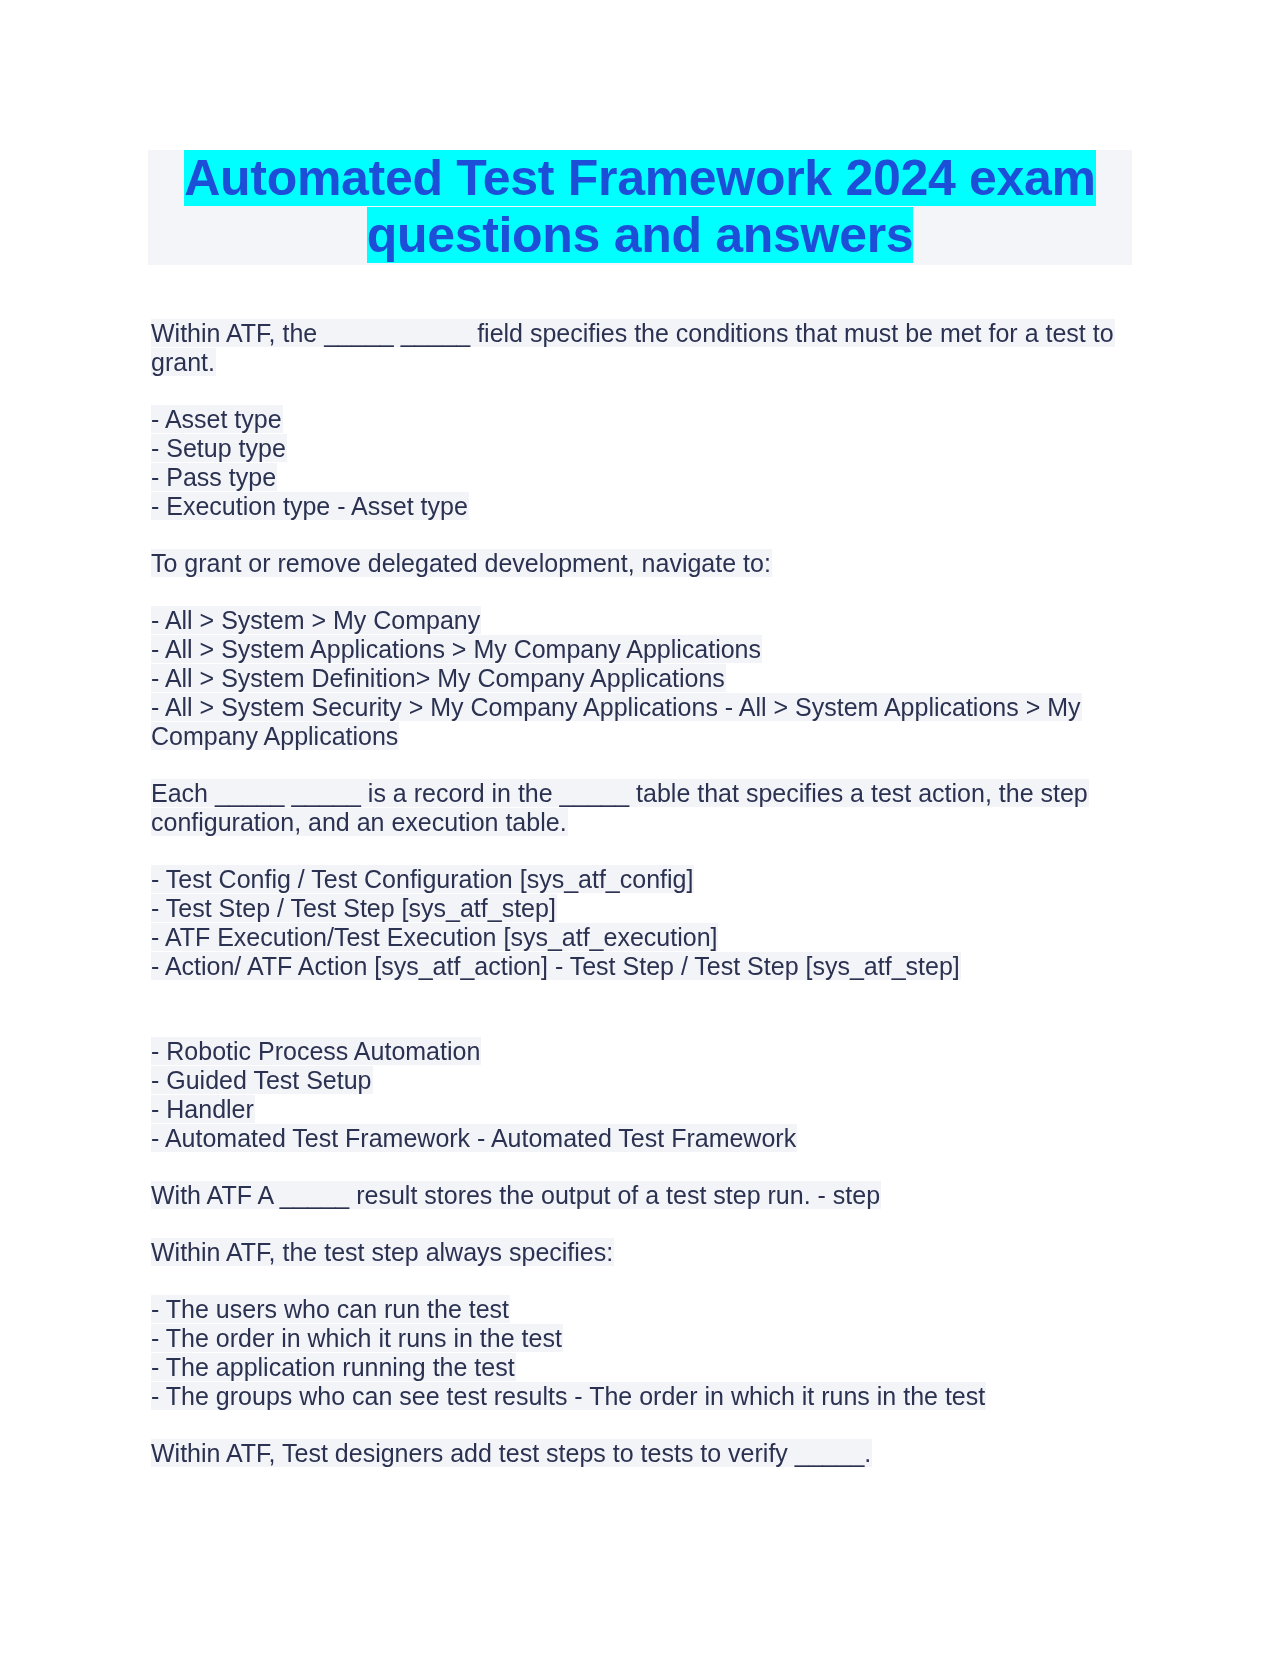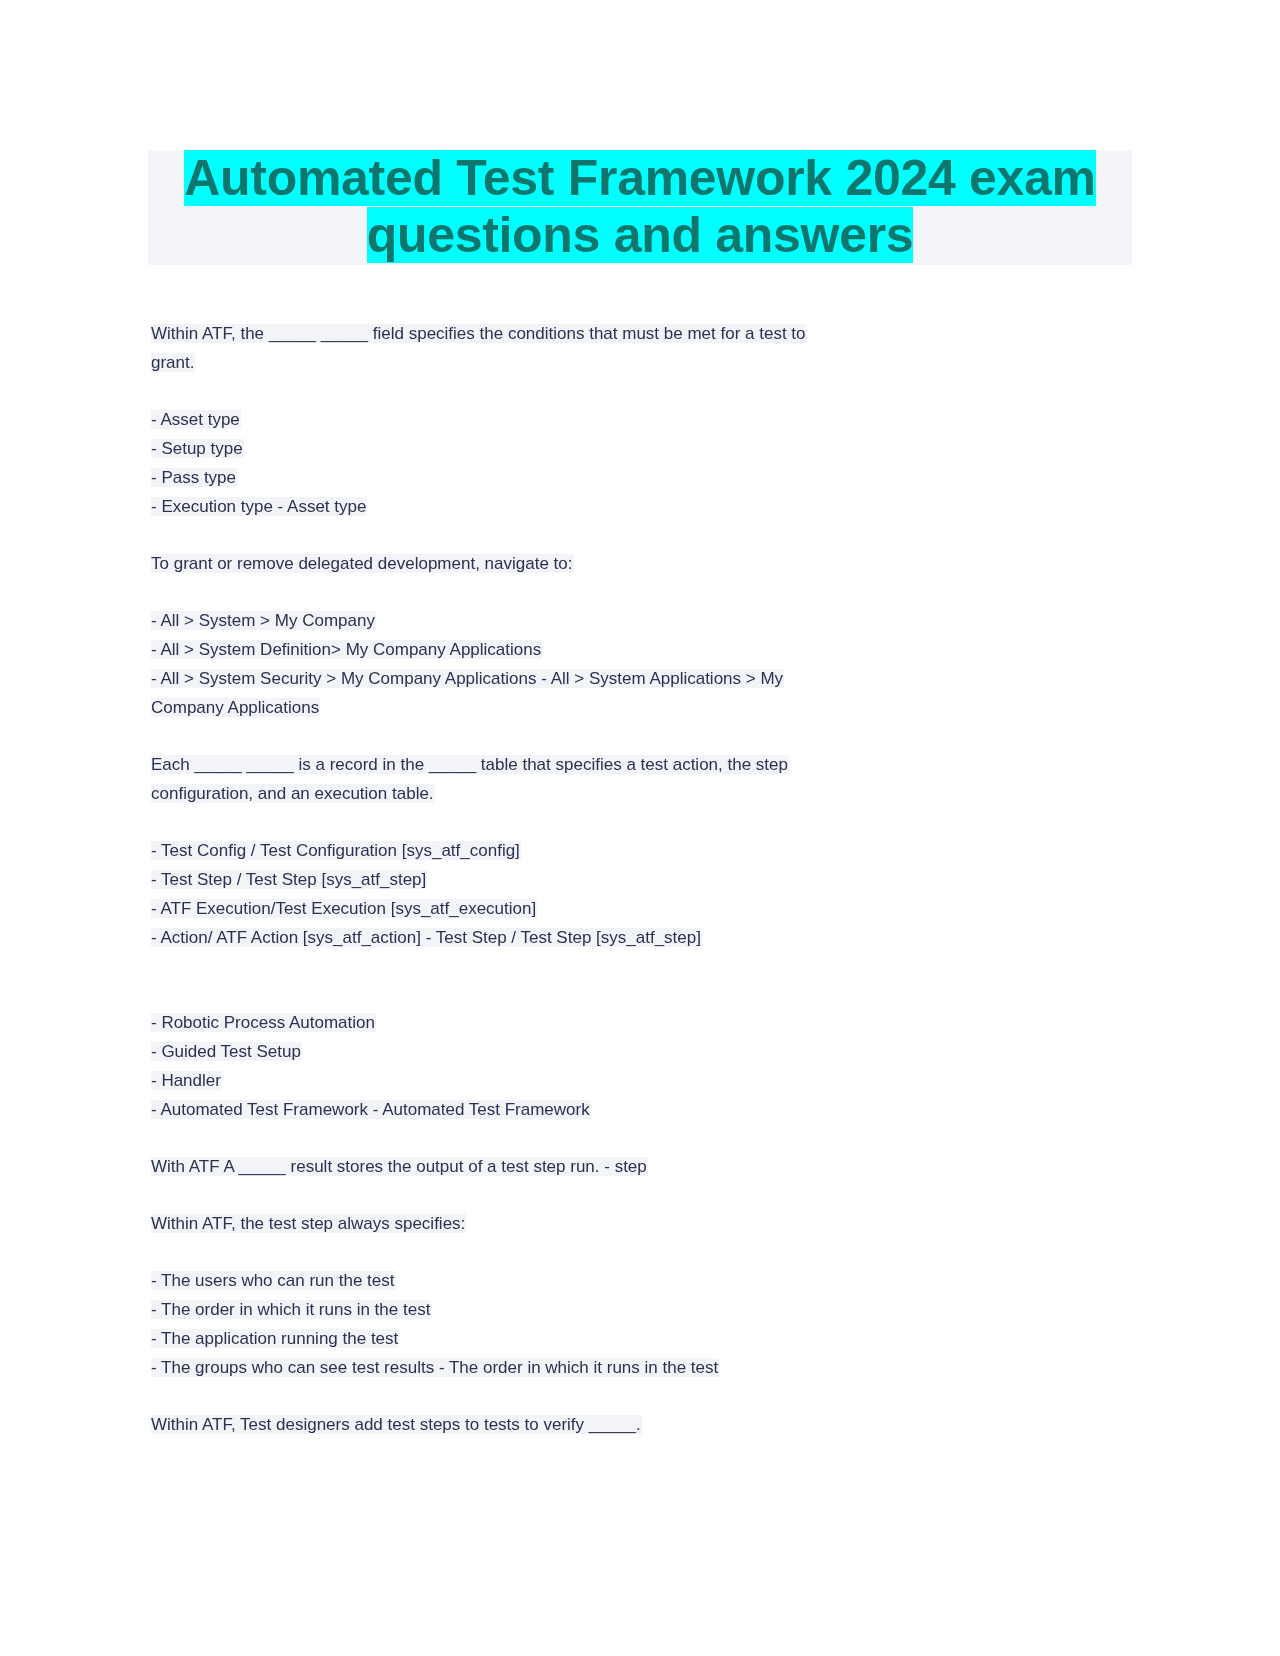--- a/index.html
+++ b/index.html
@@ -32,35 +32,35 @@
   }
   .title-line {
     display: block;
     line-height: 57px;
     height: 57px;
   }
   .title-line span {
     background: #00ffff;
     font-weight: bold;
     font-size: 50px;
-    color: #0f766e;
+    color: #1d4ed8;
     letter-spacing: -0.3px;
     padding: 0 0;
   }
   .content {
     position: absolute;
     left: 151px;
     top: 319px;
     width: 980px;
   }
   .line {
     display: block;
     height: 29px;
     line-height: 29px;
-    font-size: 17px;
+    font-size: 25px;
     white-space: nowrap;
   }
   .line .hl {
     background: #f3f4f8;
     padding-right: 1px;
   }
   .gap {
     display: block;
     height: 28px;
   }
@@ -85,20 +85,21 @@
       <span class="line"><span class="hl">- Setup type</span></span>
       <span class="line"><span class="hl">- Pass type</span></span>
       <span class="line"><span class="hl">- Execution type - Asset type</span></span>
     </div>
     <span class="gap"></span>
 
     <div>
       <span class="line"><span class="hl">To grant or remove delegated development, navigate to:</span></span>
       <span class="gap"></span>
       <span class="line"><span class="hl">- All &gt; System &gt; My Company</span></span>
+      <span class="line"><span class="hl">- All &gt; System Applications &gt; My Company Applications</span></span>
       <span class="line"><span class="hl">- All &gt; System Definition&gt; My Company Applications</span></span>
       <span class="line"><span class="hl">- All &gt; System Security &gt; My Company Applications - All &gt; System Applications &gt; My</span></span>
       <span class="line"><span class="hl">Company Applications</span></span>
     </div>
     <span class="gap"></span>
 
     <div>
       <span class="line"><span class="hl">Each _____ _____ is a record in the _____ table that specifies a test action, the step</span></span>
       <span class="line"><span class="hl">configuration, and an execution table.</span></span>
       <span class="gap"></span>

